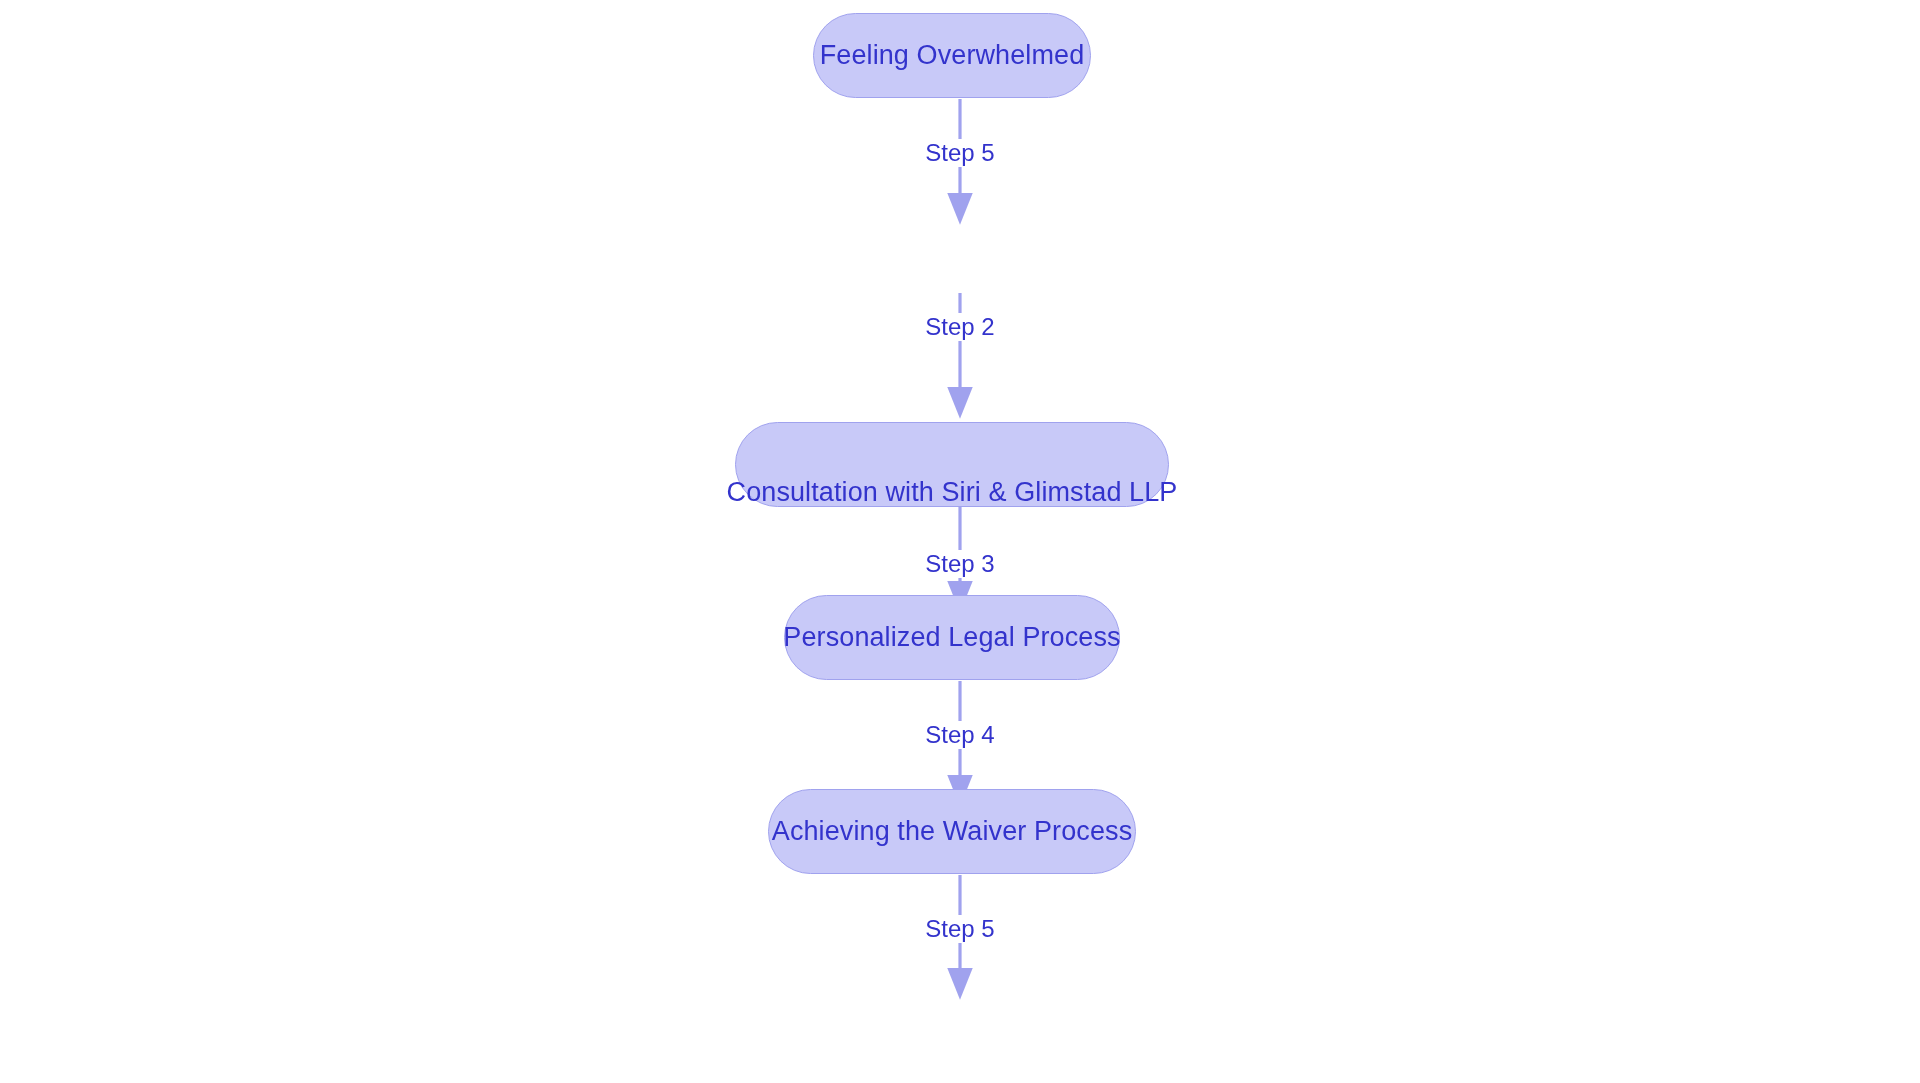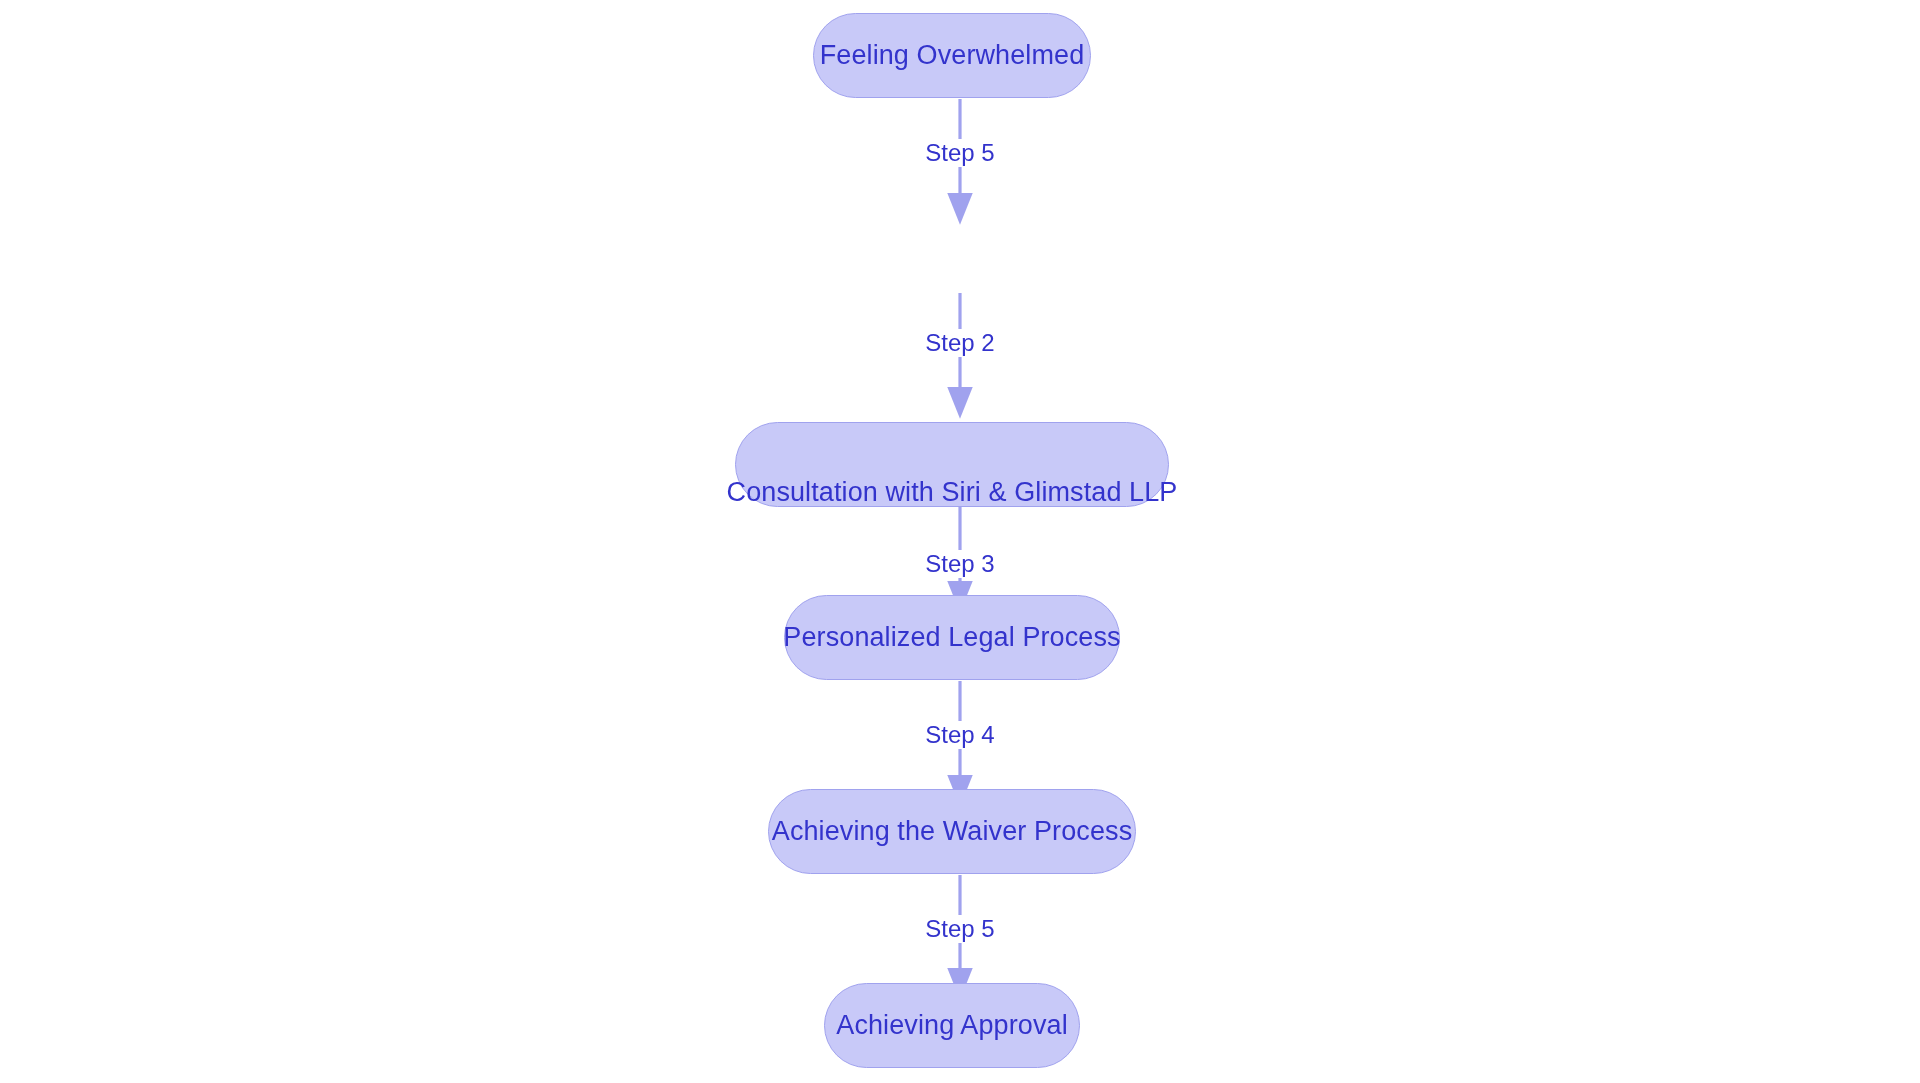--- a/index.html
+++ b/index.html
@@ -105,23 +105,20 @@
   </div>
 
   <div class="node" style="top:595px; width:336px;">
     <span class="node-label">Personalized Legal Process</span>
   </div>
 
   <div class="node" style="top:789px; width:368px;">
     <span class="node-label">Achieving the Waiver Process</span>
   </div>
 
-  <div class="node" style="top:983px; width:256px;">
-    <span class="node-label">Achieving Approval</span>
-  </div>
 
   <div class="edge-label" style="left:960px; top:153px;">Step 5</div>
-  <div class="edge-label" style="left:960px; top:343px;">Step 2</div>
+  <div class="edge-label" style="left:960px; top:327px;">Step 2</div>
   <div class="edge-label" style="left:960px; top:541px;margin-top:23px;">Step 3</div>
   <div class="edge-label" style="left:960px; top:735px;">Step 4</div>
   <div class="edge-label" style="left:960px; top:929px;">Step 5</div>
 
 </div>
 
 </body></html>

